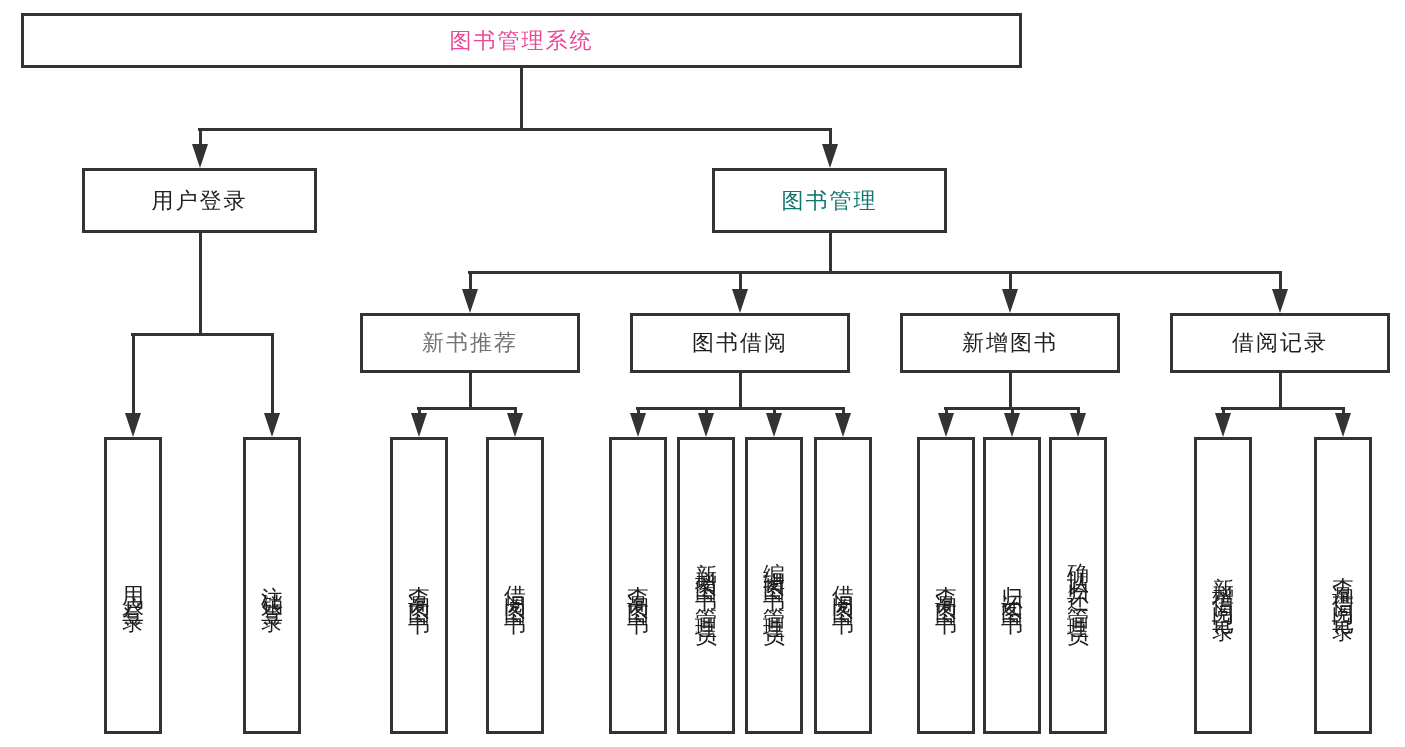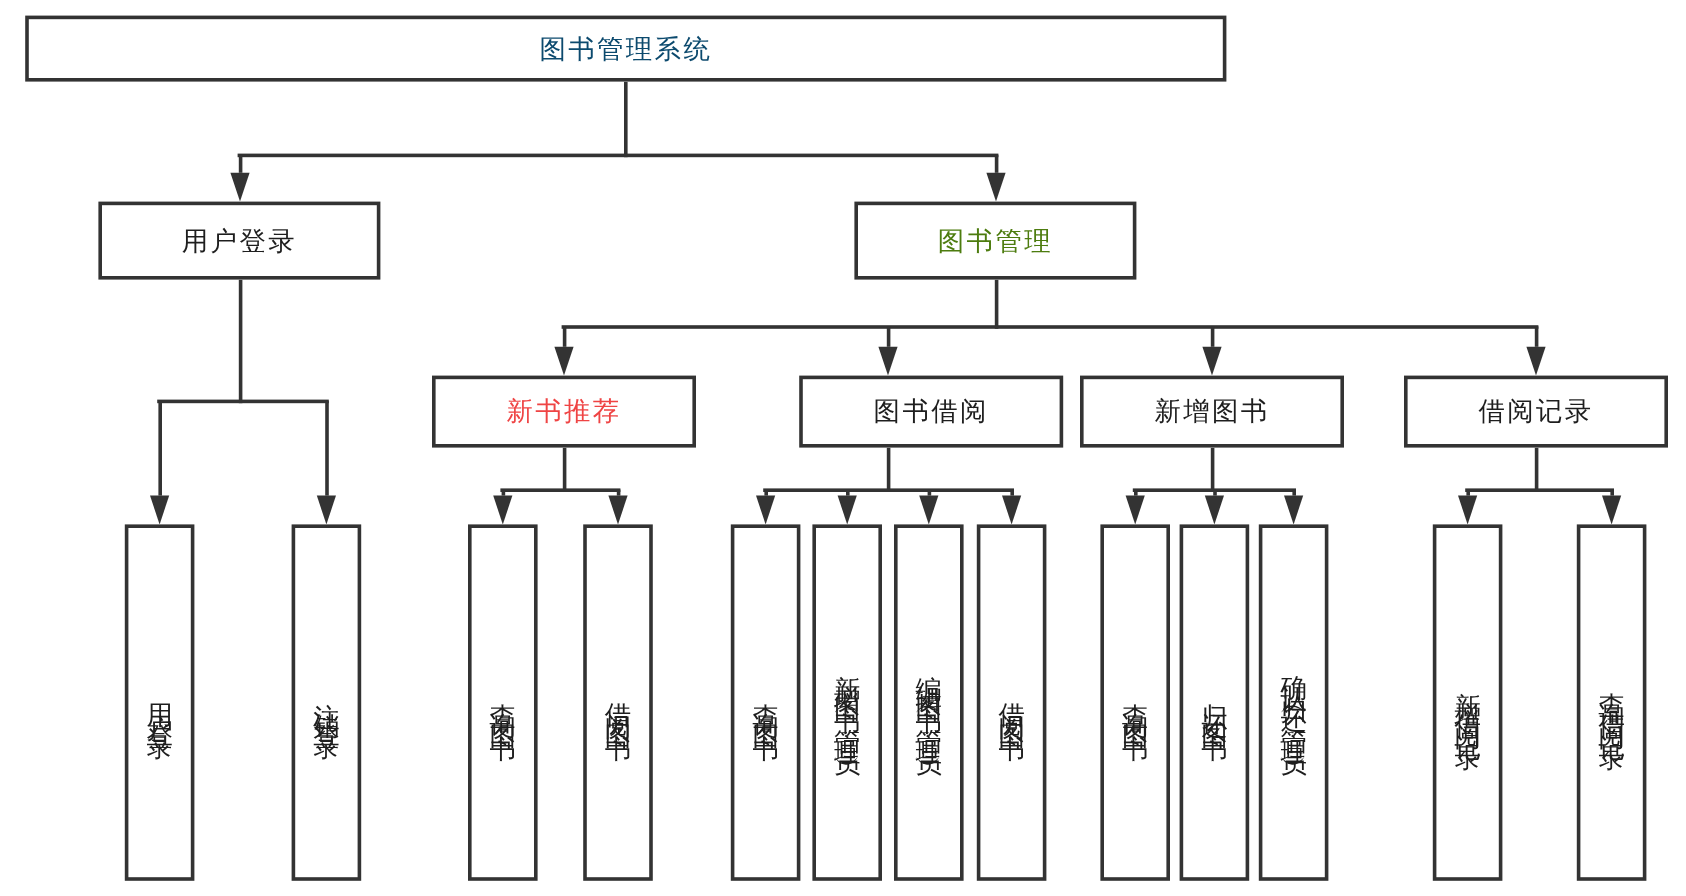--- a/index.html
+++ b/index.html
@@ -59,25 +59,25 @@
     color: #b5b5b5;
     letter-spacing: 1px;
     z-index: 3;
     white-space: nowrap;
   }
 </style>
 </head>
 <body>
 
 <div id="canvas" style="background: rgb(255, 255, 255);">
-<div class="node horizontal" style="left: 21px; top: 13px; width: 1001px; height: 55px; border-color: rgb(51, 51, 51); color: #0c4a6e;">图书管理系统</div>
+<div class="node horizontal" style="left: 21px; top: 13px; width: 1001px; height: 55px; border-color: rgb(51, 51, 51); color: #ec4899;">图书管理系统</div>
     <div class="node horizontal" style="left: 82px; top: 168px; width: 235px; height: 65px; border-color: rgb(51, 51, 51); color: rgb(30, 30, 30);">用户登录</div>
-    <div class="node horizontal" style="left: 712px; top: 168px; width: 235px; height: 65px; border-color: rgb(51, 51, 51); color: #4d7c0f;">图书管理</div>
-    <div class="node horizontal" style="left: 360px; top: 313px; width: 220px; height: 60px; border-color: rgb(51, 51, 51); color: #ef4444;">新书推荐</div>
-    <div class="node horizontal" style="left: 666px; top: 313px; width: 220px; height: 60px; border-color: rgb(51, 51, 51); color: rgb(30, 30, 30); text-align: center;">图书借阅</div>
+    <div class="node horizontal" style="left: 712px; top: 168px; width: 235px; height: 65px; border-color: rgb(51, 51, 51); color: #0f766e;">图书管理</div>
+    <div class="node horizontal" style="left: 360px; top: 313px; width: 220px; height: 60px; border-color: rgb(51, 51, 51); color: #737373;">新书推荐</div>
+    <div class="node horizontal" style="left: 630px; top: 313px; width: 220px; height: 60px; border-color: rgb(51, 51, 51); color: rgb(30, 30, 30); text-align: center;">图书借阅</div>
     <div class="node horizontal" style="left: 900px; top: 313px; width: 220px; height: 60px; border-color: rgb(51, 51, 51); color: rgb(30, 30, 30);">新增图书</div>
     <div class="node horizontal" style="left: 1170px; top: 313px; width: 220px; height: 60px; border-color: rgb(51, 51, 51); color: rgb(30, 30, 30);">借阅记录</div>
     <div class="node vertical" style="left: 104px; top: 437px; width: 58px; height: 297px; border-color: rgb(51, 51, 51); color: rgb(30, 30, 30);">用户登录</div>
     <div class="node vertical" style="left: 243px; top: 437px; width: 58px; height: 297px; border-color: rgb(51, 51, 51); color: rgb(30, 30, 30);">注销登录</div>
     <div class="node vertical" style="left: 390px; top: 437px; width: 58px; height: 297px; border-color: rgb(51, 51, 51); color: rgb(30, 30, 30);">查询图书</div>
     <div class="node vertical" style="left: 486px; top: 437px; width: 58px; height: 297px; border-color: rgb(51, 51, 51); color: rgb(30, 30, 30);">借阅图书</div>
     <div class="node vertical" style="left: 609px; top: 437px; width: 58px; height: 297px; border-color: rgb(51, 51, 51); color: rgb(30, 30, 30);">查询图书</div>
     <div class="node vertical" style="left: 677px; top: 437px; width: 58px; height: 297px; border-color: rgb(51, 51, 51); color: rgb(30, 30, 30);">新增图书（管理员）</div>
     <div class="node vertical" style="left: 745px; top: 437px; width: 58px; height: 297px; border-color: rgb(51, 51, 51); color: rgb(30, 30, 30);">编辑图书（管理员）</div>
     <div class="node vertical" style="left: 814px; top: 437px; width: 58px; height: 297px; border-color: rgb(51, 51, 51); color: rgb(30, 30, 30);">借阅图书</div>

